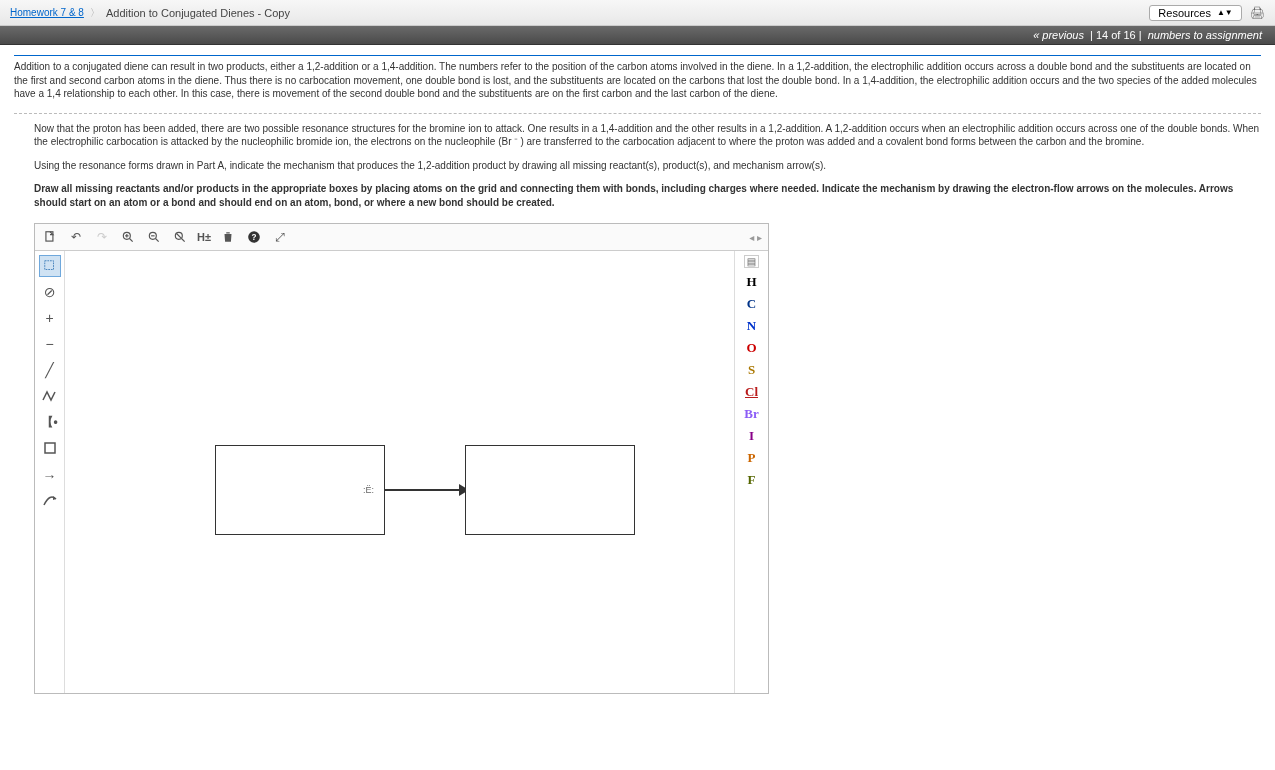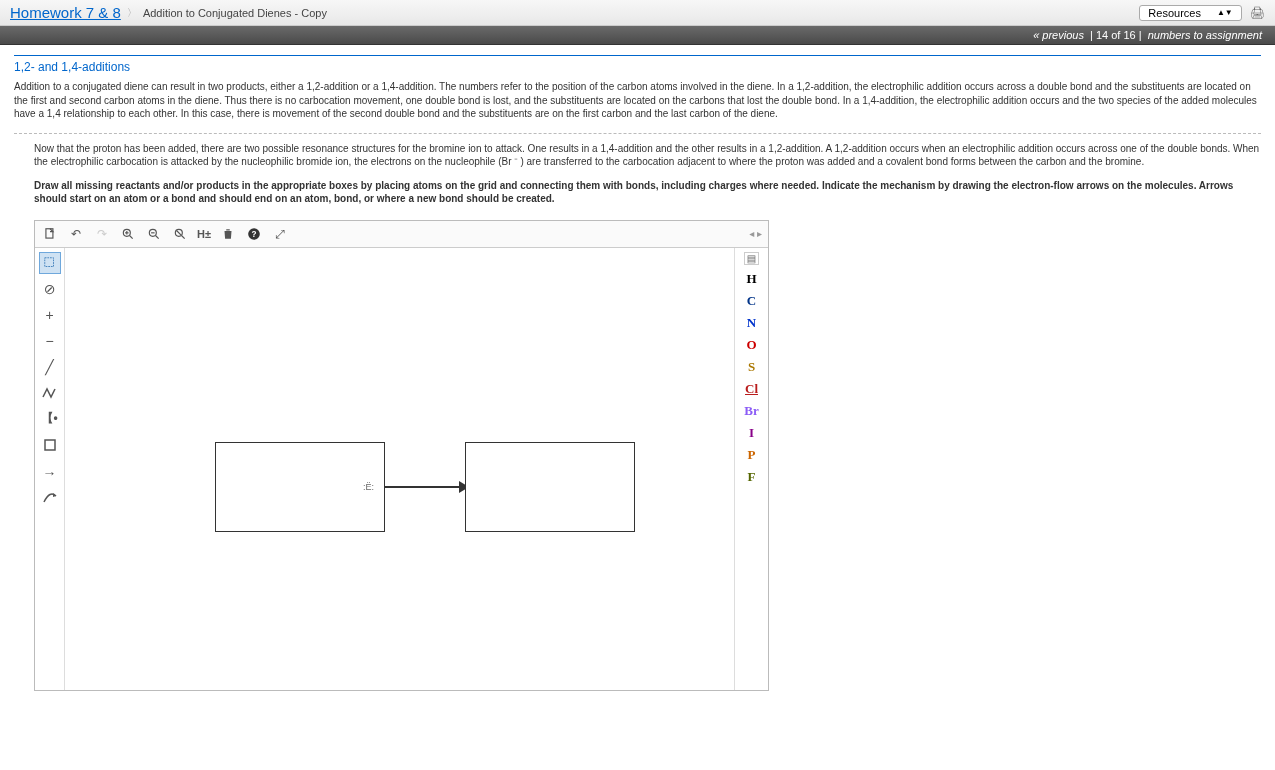--- a/index.html
+++ b/index.html
@@ -1,22 +1,22 @@
 <!DOCTYPE html>
 <html><head>
   <meta charset="utf-8">
   <style>
     * { box-sizing: border-box; margin: 0; padding: 0; }
     body { font-family: Arial, Helvetica, sans-serif; font-size: 12px; color: #333; background: #fff; width: 1275px; }
     
     .top-bar { background: linear-gradient(#f7f7f7, #e8e8e8); border-bottom: 1px solid #ccc; padding: 4px 10px; display: flex; align-items: center; height: 26px; }
-    .breadcrumb-link { color: #0066cc; text-decoration: underline; margin-right: 6px; font-size: 15px; }
+    .breadcrumb-link { color: #0066cc; text-decoration: underline; margin-right: 6px; font-size: 10px; }
     .breadcrumb-arrow { color: #999; margin-right: 6px; font-size: 10px; }
     .breadcrumb-title { color: #444; font-size: 11px; }
-    .resources-btn { margin-left: auto; background: #fff; border: 1px solid #aaa; border-radius: 3px; padding: 1px 8px; font-size: 11px; display: flex; align-items: center; gap: 16px; }
+    .resources-btn { margin-left: auto; background: #fff; border: 1px solid #aaa; border-radius: 3px; padding: 1px 8px; font-size: 11px; display: flex; align-items: center; gap: 6px; }
     .print-icon { margin-left: 8px; color: #666; }
     
     .sub-bar { background: linear-gradient(#6a6a6a, #4a4a4a); color: #fff; text-align: right; padding: 3px 10px; font-size: 11px; border-bottom: 1px solid #333; }
     .sub-bar a { color: #fff; text-decoration: none; margin: 0 3px; font-style: italic; }
     
     .content { padding: 10px 14px; }
     .blue-hr { border: none; border-top: 1px solid #0066cc; margin-bottom: 4px; }
     .section-title-blue { color: #0066cc; font-size: 12px; font-weight: normal; margin-bottom: 6px; }
     .body-text { color: #333; font-size: 10px; line-height: 1.35; margin-bottom: 10px; }
     
@@ -75,25 +75,25 @@
 <div class="sub-bar">
   <a href="#">« previous</a>
   <span> | </span>
   <span>14 of 16</span>
   <span> | </span>
   <a href="#">numbers to assignment</a>
 </div>
 
 <div class="content">
   <hr class="blue-hr">
-  <div class="section-title-blue">1,2- and 1,4-additions</div>
   <p class="body-text">Addition to a conjugated diene can result in two products, either a 1,2-addition or a 1,4-addition. The numbers refer to the position of the carbon atoms involved in the diene. In a 1,2-addition, the electrophilic addition occurs across a double bond and the substituents are located on the first and second carbon atoms in the diene. Thus there is no carbocation movement, one double bond is lost, and the substituents are located on the carbons that lost the double bond. In a 1,4-addition, the electrophilic addition occurs and the two species of the added molecules have a 1,4 relationship to each other. In this case, there is movement of the second double bond and the substituents are on the first carbon and the last carbon of the diene.</p>
   <hr class="dashed-hr">
   <div class="indent">
     <p class="body-text">Now that the proton has been added, there are two possible resonance structures for the bromine ion to attack. One results in a 1,4-addition and the other results in a 1,2-addition. A 1,2-addition occurs when an electrophilic addition occurs across one of the double bonds. When the electrophilic carbocation is attacked by the nucleophilic bromide ion, the electrons on the nucleophile (Br ⁻ ) are transferred to the carbocation adjacent to where the proton was added and a covalent bond forms between the carbon and the bromine.</p>
+    <p class="body-text">Using the resonance forms drawn in Part A, indicate the mechanism that produces the 1,2-addition product by drawing all missing reactant(s), product(s), and mechanism arrow(s).</p>
     <p class="body-text" style="font-weight:bold;">Draw all missing reactants and/or products in the appropriate boxes by placing atoms on the grid and connecting them with bonds, including charges where needed. Indicate the mechanism by drawing the electron-flow arrows on the molecules. Arrows should start on an atom or a bond and should end on an atom, bond, or where a new bond should be created.</p>
   </div>
 
   <div class="editor-wrap">
     <div class="toolbar">
       <span class="tbtn">
         <svg viewBox="0 0 24 24" fill="none" stroke="#555" stroke-width="2">
             <rect x="5" y="3" width="12" height="16"></rect>
             <polyline points="12,3 17,8 12,8"></polyline>
           </svg>

